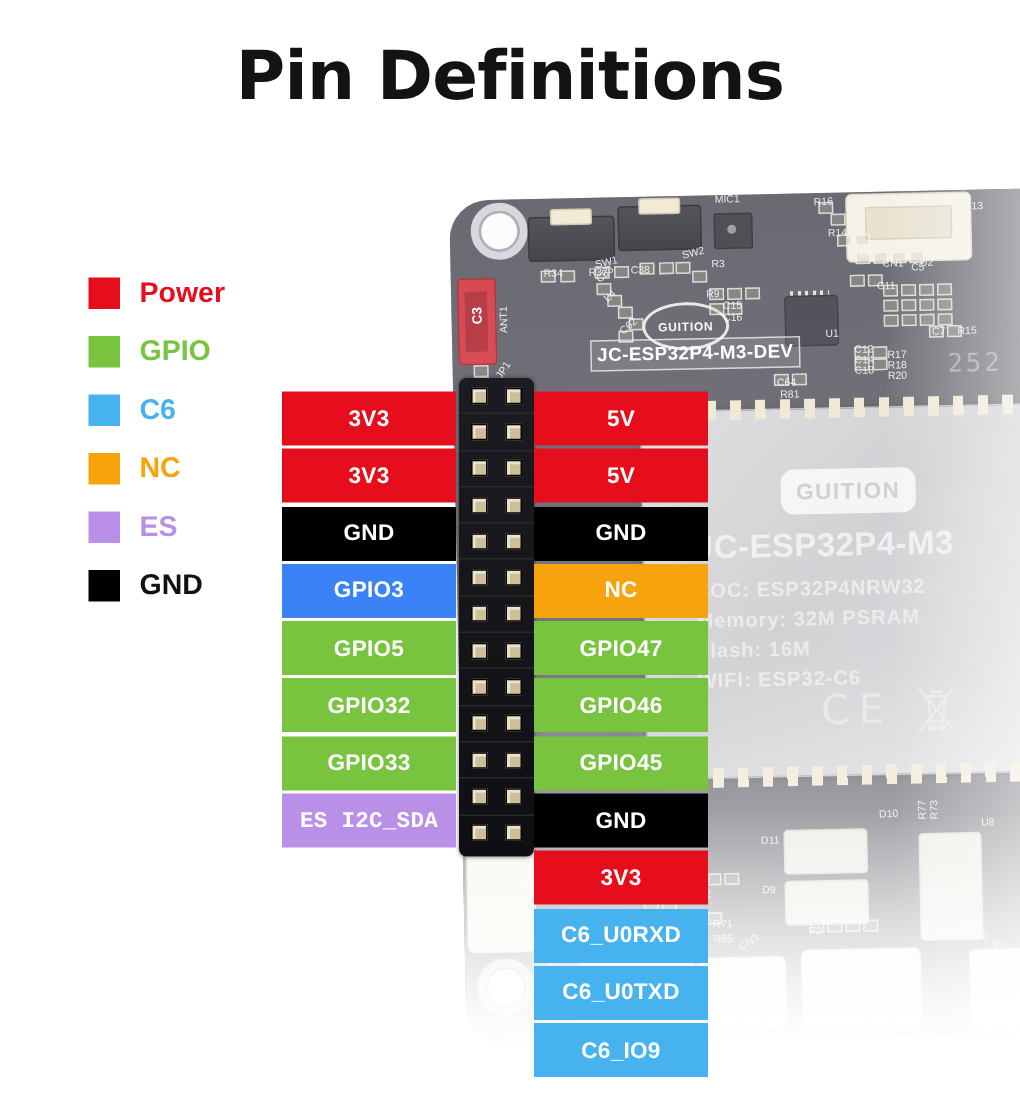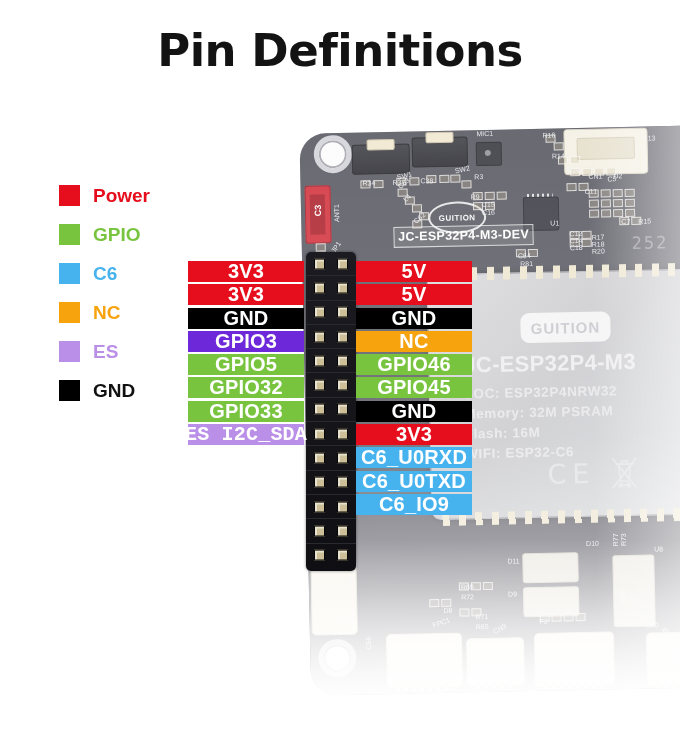--- a/index.html
+++ b/index.html
@@ -104,22 +104,22 @@
   .hcell + .hcell{border-top:1px solid #292930;}
   .hpin{position:absolute;top:50%;transform:translateY(-50%);width:9px;height:9px;
       background:#cdbf98;border:1px solid #050505;
       box-shadow:inset 2px 2px 0 rgba(255,255,255,.55);}
   .hpin.l{left:8px;} .hpin.r{right:8px;}
 
   
   .pincol{position:absolute;top:261px;display:flex;flex-direction:column;z-index:22;}
   .pincol.left{left:188px;width:116px;}
   .pincol.right{left:356px;width:116px;}
-  .prow{height:21px;margin-bottom:2.3px;display:flex;align-items:center;
-      justify-content:center;color:#fff;font-size:20px;font-weight:bold;
+  .prow{height:36px;margin-bottom:2.3px;display:flex;align-items:center;
+      justify-content:center;color:#fff;font-size:15px;font-weight:bold;
       letter-spacing:.2px;white-space:nowrap;}
 
   
   .bottom-fade{position:absolute;left:0;top:540px;width:680px;height:202px;z-index:15;
       pointer-events:none;
       background:linear-gradient(180deg,rgba(255,255,255,0) 0%,rgba(255,255,255,.55) 45%,
                  rgba(255,255,255,.93) 75%,#fff 95%);}
 </style>
 </head>
 <body>
@@ -385,31 +385,32 @@
     <div class="hcell">
       <div class="hpin l"></div>
       <div class="hpin r"></div>
     </div>
   </div>
 
 <div class="pincol left" id="pins-left">
     <div class="prow" style="background: rgb(230, 14, 28);">3V3</div>
     <div class="prow" style="background: rgb(230, 14, 28);">3V3</div>
     <div class="prow" style="background: rgb(0, 0, 0);">GND</div>
-    <div class="prow" style="background: #6d28d9;">GPIO3</div>
+    <div class="prow" style="background: #3b82f6;">GPIO3</div>
     <div class="prow" style="background: rgb(120, 196, 63);">GPIO5</div>
     <div class="prow" style="background: rgb(120, 196, 63);">GPIO32</div>
     <div class="prow" style="background: rgb(120, 196, 63);">GPIO33</div>
     <div class="prow" style="background: rgb(185, 143, 232); font-family: Liberation Mono, monospace;">ES I2C_SDA</div>
   </div>
 <div class="pincol right" id="pins-right">
     <div class="prow" style="background: rgb(230, 14, 28);">5V</div>
     <div class="prow" style="background: rgb(230, 14, 28);">5V</div>
     <div class="prow" style="background: rgb(0, 0, 0);">GND</div>
     <div class="prow" style="background: rgb(247, 163, 13);">NC</div>
+    <div class="prow" style="background: rgb(120, 196, 63);">GPIO47</div>
     <div class="prow" style="background: rgb(120, 196, 63);">GPIO46</div>
     <div class="prow" style="background: rgb(120, 196, 63);">GPIO45</div>
     <div class="prow" style="background: rgb(0, 0, 0);">GND</div>
     <div class="prow" style="background: rgb(230, 14, 28);">3V3</div>
     <div class="prow" style="background: rgb(71, 179, 238);">C6_U0RXD</div>
     <div class="prow" style="background: rgb(71, 179, 238);">C6_U0TXD</div>
     <div class="prow" style="background: rgb(71, 179, 238);">C6_IO9</div>
   </div>
 
 </body></html>

